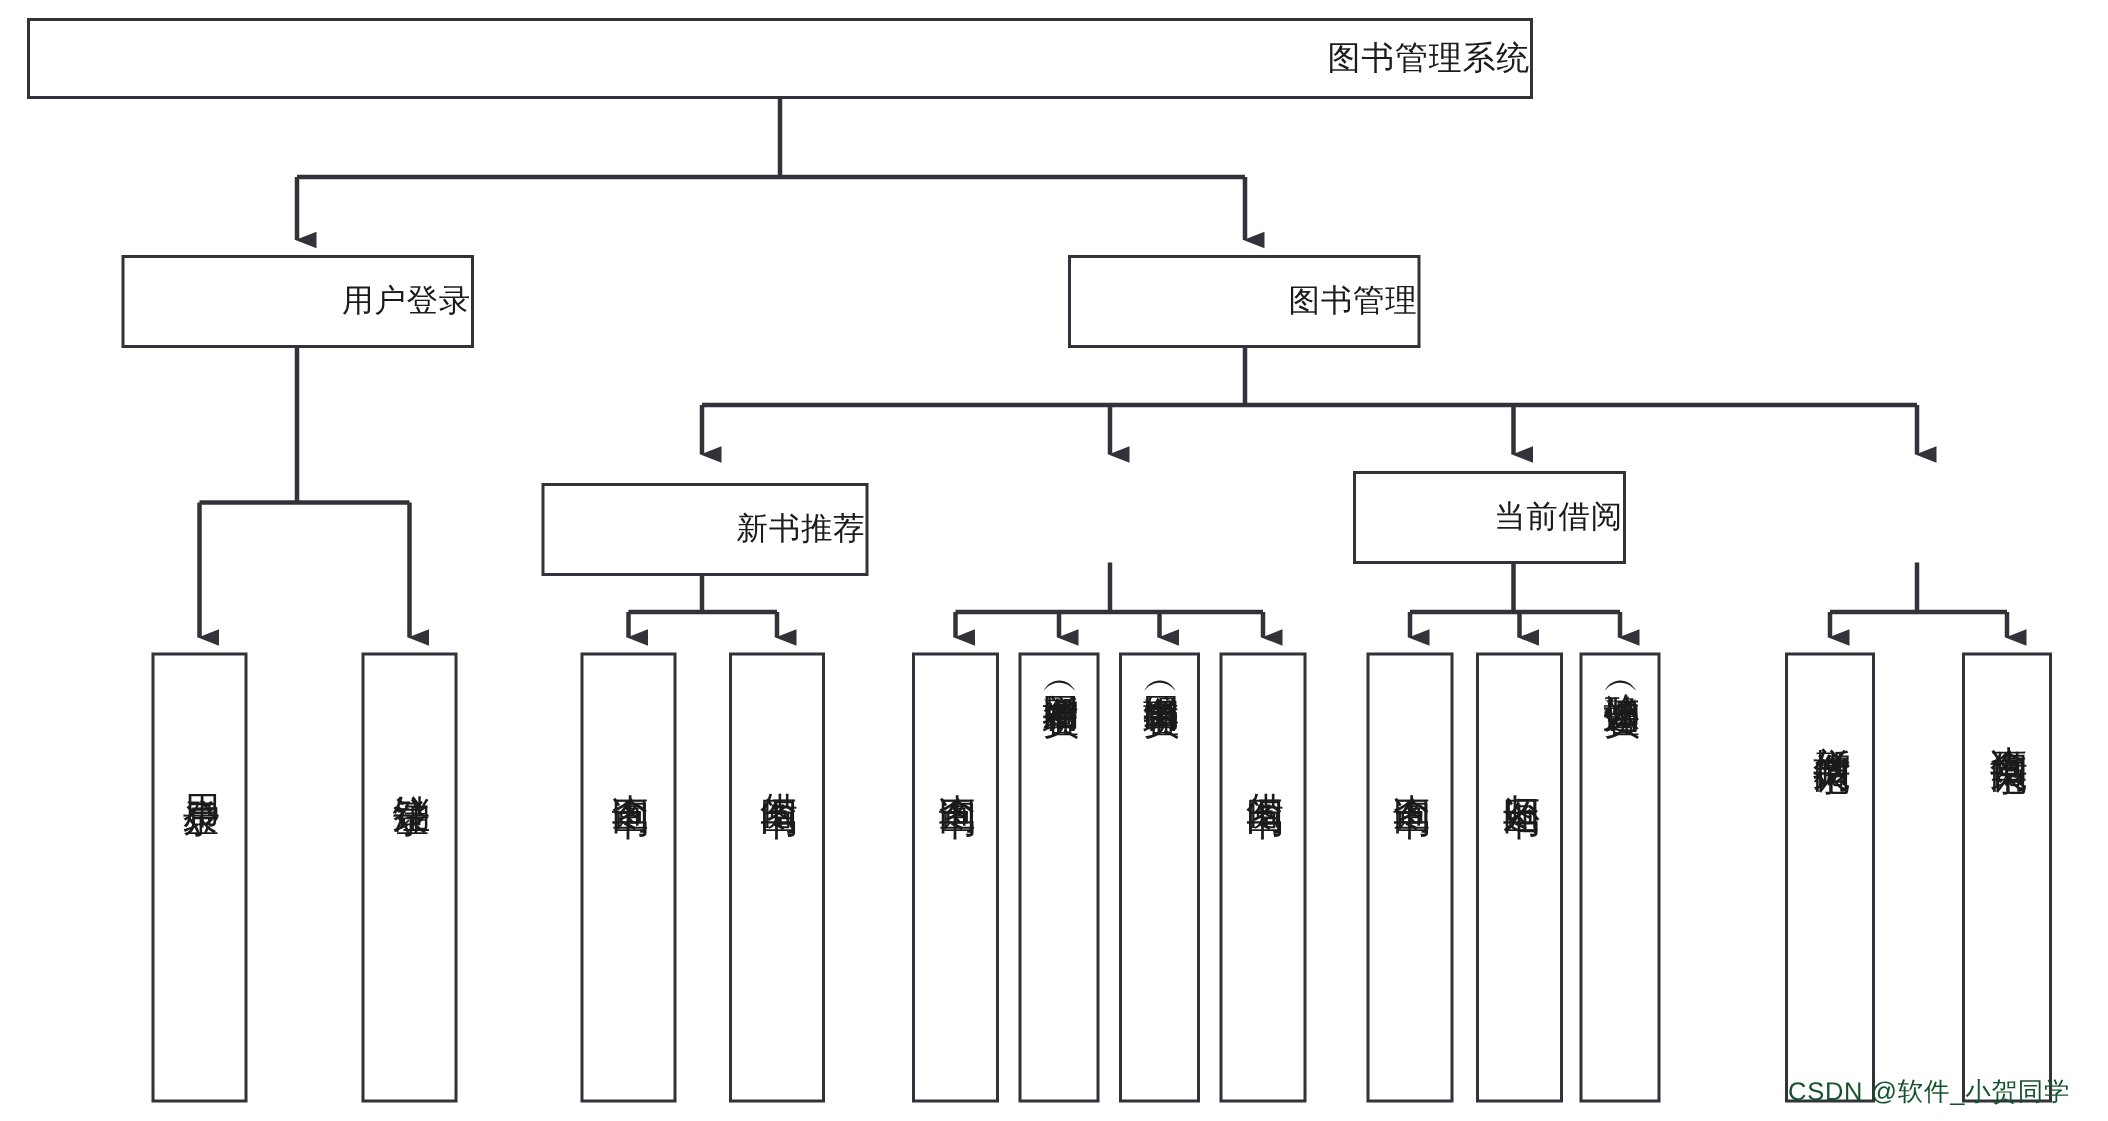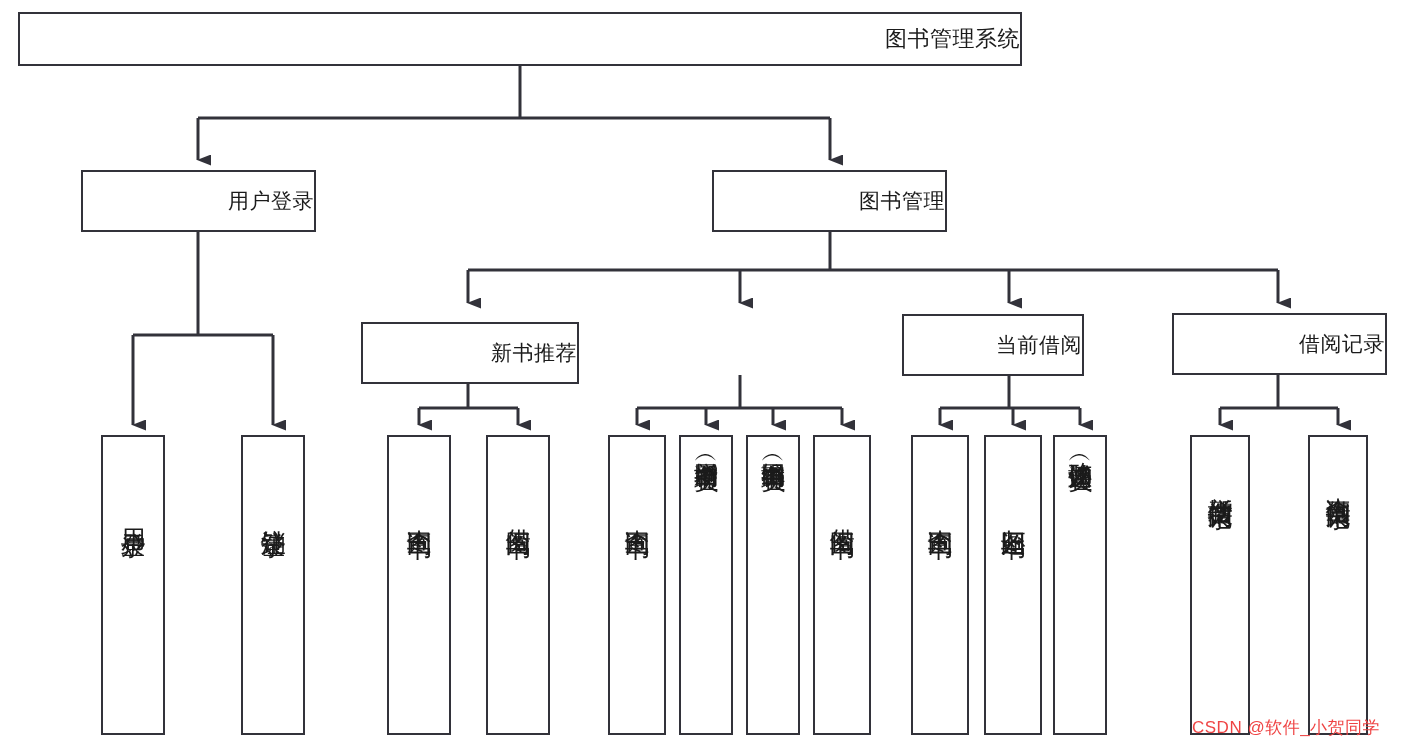--- a/index.html
+++ b/index.html
@@ -60,21 +60,21 @@
     line-height: 1.02;
     letter-spacing: 2px;
     white-space: nowrap;
   }
   .node.vert.tall .label {
     font-size: 24px;
     letter-spacing: 1px;
   }
   .watermark {
     position: absolute;
-    color: #ef4444;
+    color: #14532d;
     font-size: 17px;
     white-space: nowrap;
     letter-spacing: 0.5px;
   }
 </style>
 </head>
 <body>
 
 <div id="canvas">
 
@@ -139,23 +139,20 @@
   <div class="node horiz" style="left:712px; top:170px; width:235px; height:62px;">
     <span class="label">图书管理</span>
   </div>
 
   <div class="node horiz" style="left:361px; top:322px; width:218px; height:62px;">
     <span class="label">新书推荐</span>
   </div>
   <div class="node horiz" style="left:902px; top:314px; width:182px; height:62px;">
     <span class="label">当前借阅</span>
   </div>
-  <div class="node horiz" style="left:1172px; top:313px; width:215px; height:62px;">
-    <span class="label">借阅记录</span>
-  </div>
 
   <div class="node vert" style="left:101px; top:435px; width:64px; height:300px; padding-top:72px;">
     <span class="label">用户登录</span>
   </div>
   <div class="node vert" style="left:241px; top:435px; width:64px; height:300px; padding-top:72px;">
     <span class="label">注销登录</span>
   </div>
 
   <div class="node vert" style="left:387px; top:435px; width:64px; height:300px; padding-top:72px;">
     <span class="label">查询图书</span>

